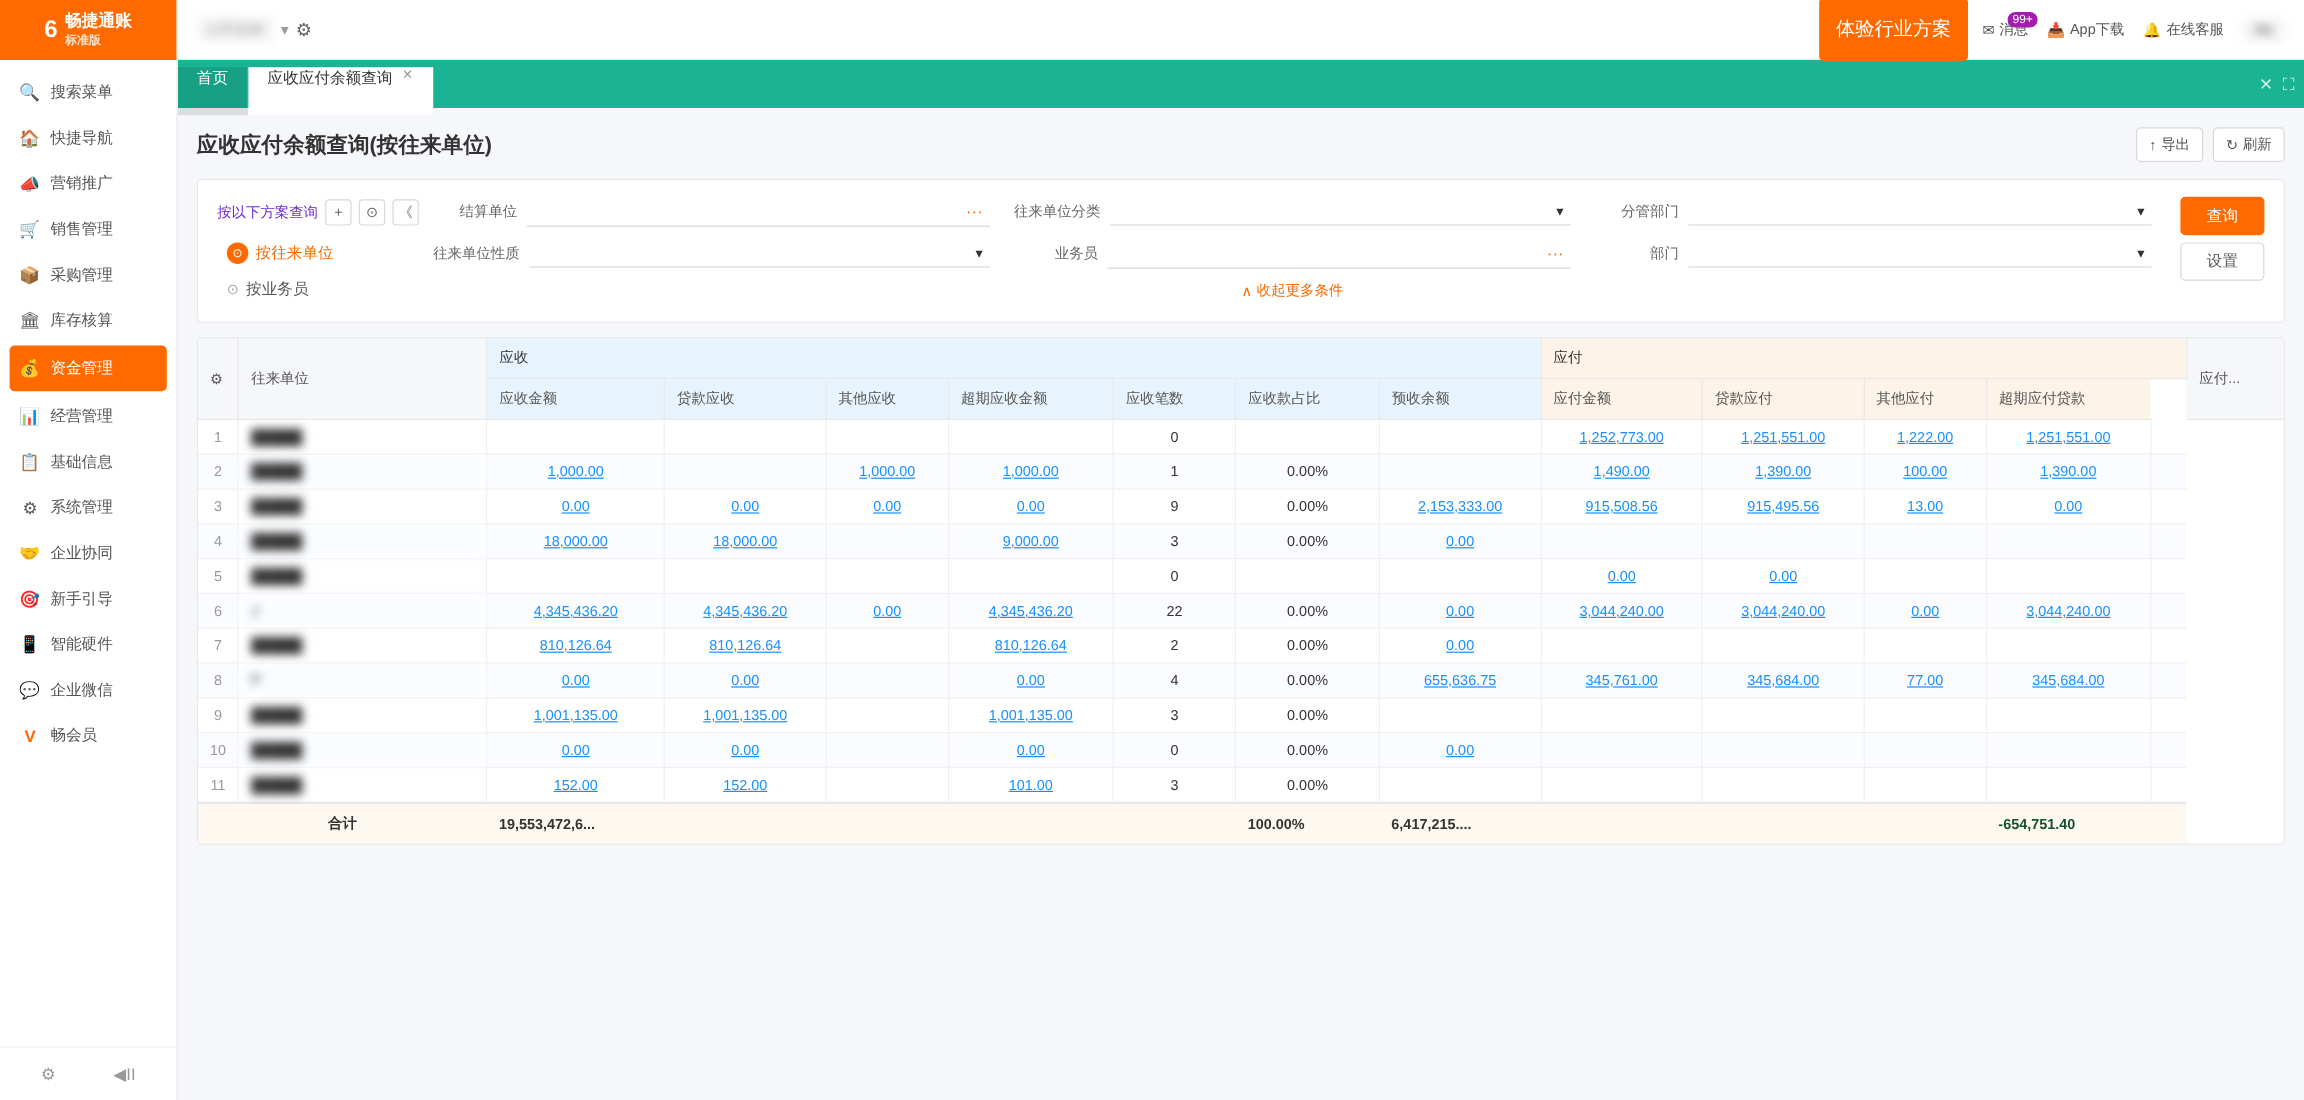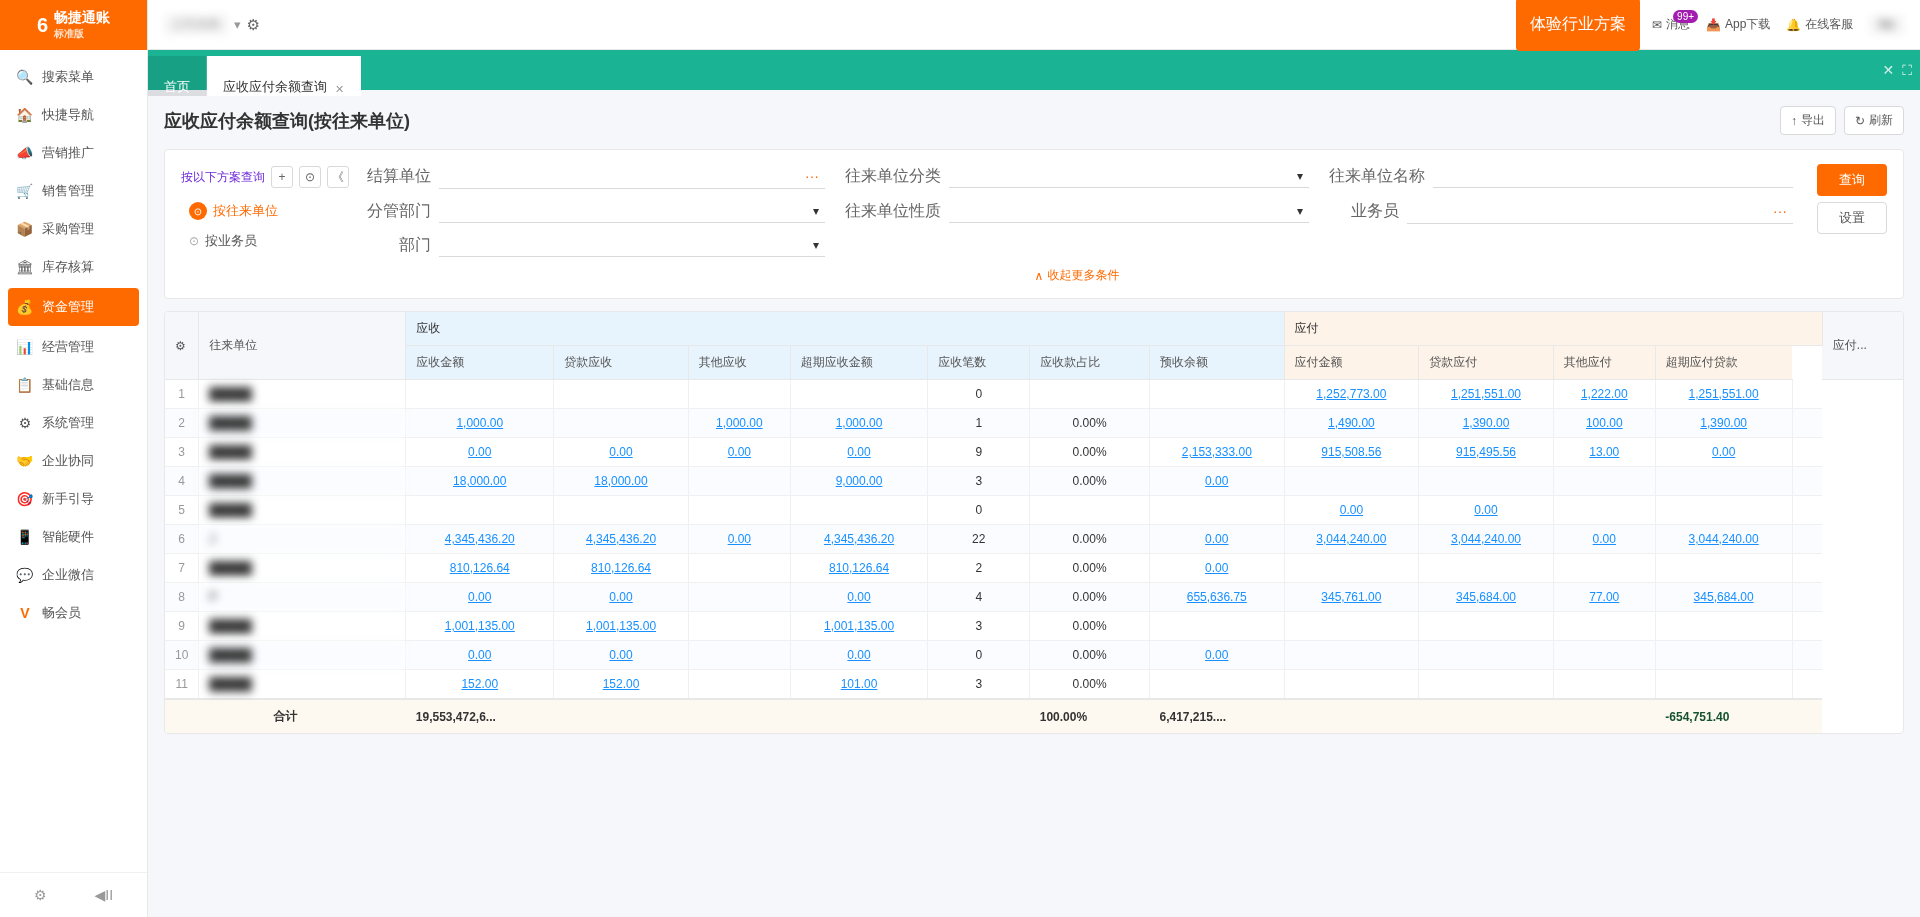--- a/index.html
+++ b/index.html
@@ -55,21 +55,21 @@
       font-size: 10px; position: absolute; top: -6px; right: -8px;
     }
     .header-user { color: #555; font-size: 12px; background: #f5f5f5; padding: 3px 10px; border-radius: 3px; cursor: pointer; }
 
     
     .tab-bar {
       position: fixed; left: 148px; top: 50px; right: 0; height: 40px;
       background: #1ab394; display: flex; align-items: center; z-index: 99;
     }
     .tab-item {
-      padding: 0 16px; height: 40px; display: flex; align-items: flex-end; gap: 8px;
+      padding: 0 16px; height: 40px; display: flex; align-items: flex-start; gap: 8px;
       cursor: pointer; color: rgba(255,255,255,0.8); font-size: 13px; border-right: 1px solid rgba(255,255,255,0.2); margin-top: 12px;
     }
     .tab-item.home { background: rgba(0,0,0,0.1); color: #fff; }
     .tab-item.active { background: #fff; color: #333; }
     .tab-item .tab-close { color: #999; font-size: 11px; cursor: pointer; }
     .tab-controls { margin-left: auto; display: flex; align-items: center; gap: 8px; padding-right: 8px; }
     .tab-control-btn { color: rgba(255,255,255,0.8); cursor: pointer; font-size: 14px; }
 
     
     .main {
@@ -99,21 +99,21 @@
       width: 22px; height: 22px; border: 1px solid #d9d9d9; border-radius: 3px;
       display: flex; align-items: center; justify-content: center;
       cursor: pointer; color: #666; background: #fff; font-size: 12px;
     }
     .filter-scheme-item {
       display: flex; align-items: center; gap: 6px; padding: 4px 8px;
       border-radius: 4px; cursor: pointer; color: #555; font-size: 13px;
     }
     .filter-scheme-item.active { color: #ff6a00; }
     .filter-row { display: flex; align-items: center; gap: 8px; }
-    .filter-label { min-width: 70px; color: #666; font-size: 16px; text-align: right; flex-shrink: 0; }
+    .filter-label { min-width: 70px; color: #666; font-size: 12px; text-align: right; flex-shrink: 0; }
     .filter-input {
       flex: 1; border: none; border-bottom: 1px solid #d9d9d9; padding: 4px 6px;
       font-size: 12px; outline: none; background: transparent;
     }
     .filter-select {
       flex: 1; border: none; border-bottom: 1px solid #d9d9d9; padding: 4px 6px;
       font-size: 12px; display: flex; align-items: center; justify-content: space-between;
       cursor: pointer; background: transparent;
     }
     .filter-dots { color: #ff6a00; cursor: pointer; font-size: 14px; }
@@ -337,24 +337,20 @@
                 <span></span>
                 <span class="filter-dots">···</span>
               </div>
             </div>
             <div class="filter-row">
               <span class="filter-label">往来单位分类</span>
               <div class="filter-select">
                 <span></span>
                 <span>▾</span>
               </div>
-            </div>
-            <div class="filter-row">
-              <span class="filter-label">往来单位名称</span>
-              <input class="filter-input" type="text" style="">
             </div>
 
             <div class="filter-row">
               <span class="filter-label">分管部门</span>
               <div class="filter-select">
                 <span></span>
                 <span>▾</span>
               </div>
             </div>
             <div class="filter-row">

